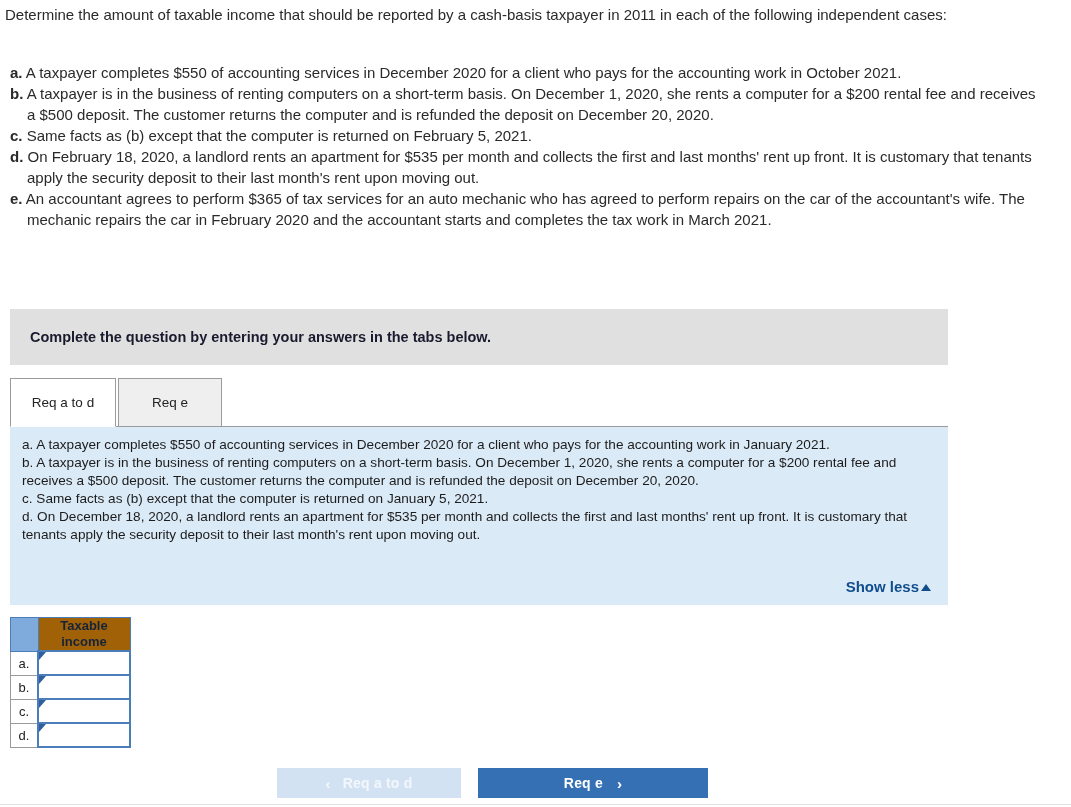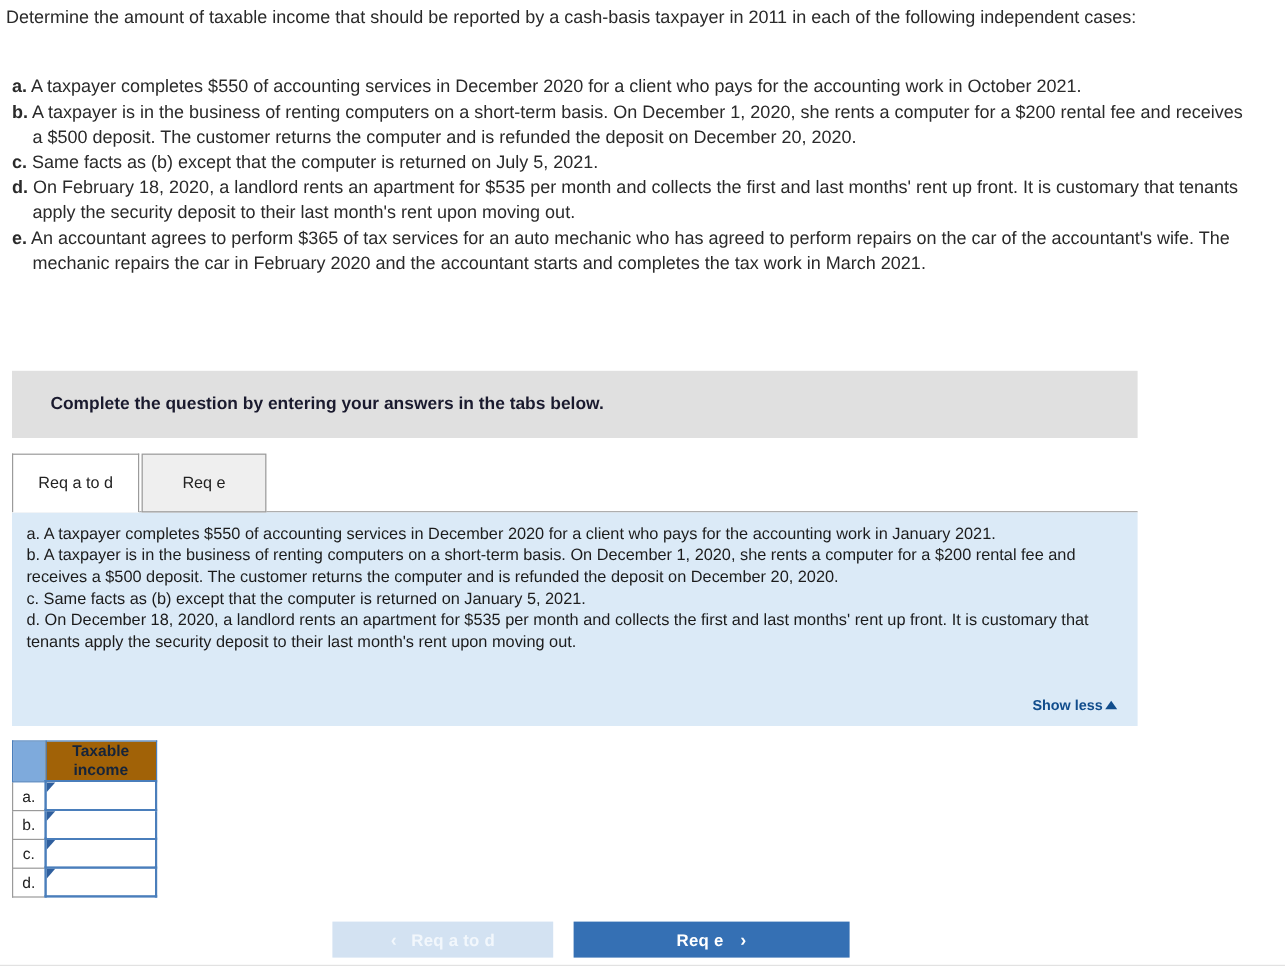--- a/index.html
+++ b/index.html
@@ -52,21 +52,21 @@
     position: absolute;
     left: 10px;
     top: 309px;
     width: 938px;
     height: 56px;
     background: #e0e0e0;
     display: flex;
     align-items: center;
   }
   #instruction-banner .banner-text {
-    padding-left: 32px;
+    padding-left: 20px;
     font-size: 14.5px;
     font-weight: bold;
     color: #1a1a2e;
   }
 
   
   #tab-strip {
     position: absolute;
     left: 10px;
     top: 378px;
@@ -117,21 +117,21 @@
   }
   #requirement-panel .req-line {
     font-size: 13.6px;
     line-height: 18px;
     color: #1c1c1c;
   }
   #show-less {
     position: absolute;
     right: 17px;
     bottom: 10px;
-    font-size: 12px;
+    font-size: 15px;
     font-weight: bold;
     color: #114d8c;
     cursor: pointer;
     white-space: nowrap;
   }
   #show-less .caret-up {
     display: inline-block;
     width: 0; height: 0;
     margin-left: 2px;
     border-left: 5px solid transparent;
@@ -262,21 +262,21 @@
 </head>
 <body>
 
 <div id="question-stem">
   <span>Determine the amount of taxable income that should be reported by a cash-basis taxpayer in 2011 in each of the following independent cases:</span>
 </div>
 
 <div id="case-list">
   <p class="case-item"><span class="case-letter">a.</span> <span>A taxpayer completes $550 of accounting services in December 2020 for a client who pays for the accounting work in October 2021.</span></p>
   <p class="case-item"><span class="case-letter">b.</span> <span>A taxpayer is in the business of renting computers on a short-term basis. On December 1, 2020, she rents a computer for a $200 rental fee and receives a $500 deposit. The customer returns the computer and is refunded the deposit on December 20, 2020.</span></p>
-  <p class="case-item"><span class="case-letter">c.</span> <span>Same facts as (b) except that the computer is returned on July 5, 2021.</span></p>
+  <p class="case-item"><span class="case-letter">c.</span> <span>Same facts as (b) except that the computer is returned on February 5, 2021.</span></p>
   <p class="case-item"><span class="case-letter">d.</span> <span>On February 18, 2020, a landlord rents an apartment for $535 per month and collects the first and last months' rent up front. It is customary that tenants apply the security deposit to their last month's rent upon moving out.</span></p>
   <p class="case-item"><span class="case-letter">e.</span> <span>An accountant agrees to perform $365 of tax services for an auto mechanic who has agreed to perform repairs on the car of the accountant's wife. The mechanic repairs the car in February 2020 and the accountant starts and completes the tax work in March 2021.</span></p>
 </div>
 
 <div id="instruction-banner">
   <div class="banner-text">Complete the question by entering your answers in the tabs below.</div>
 </div>
 
 <div id="tab-strip">
   <div class="tab active">

